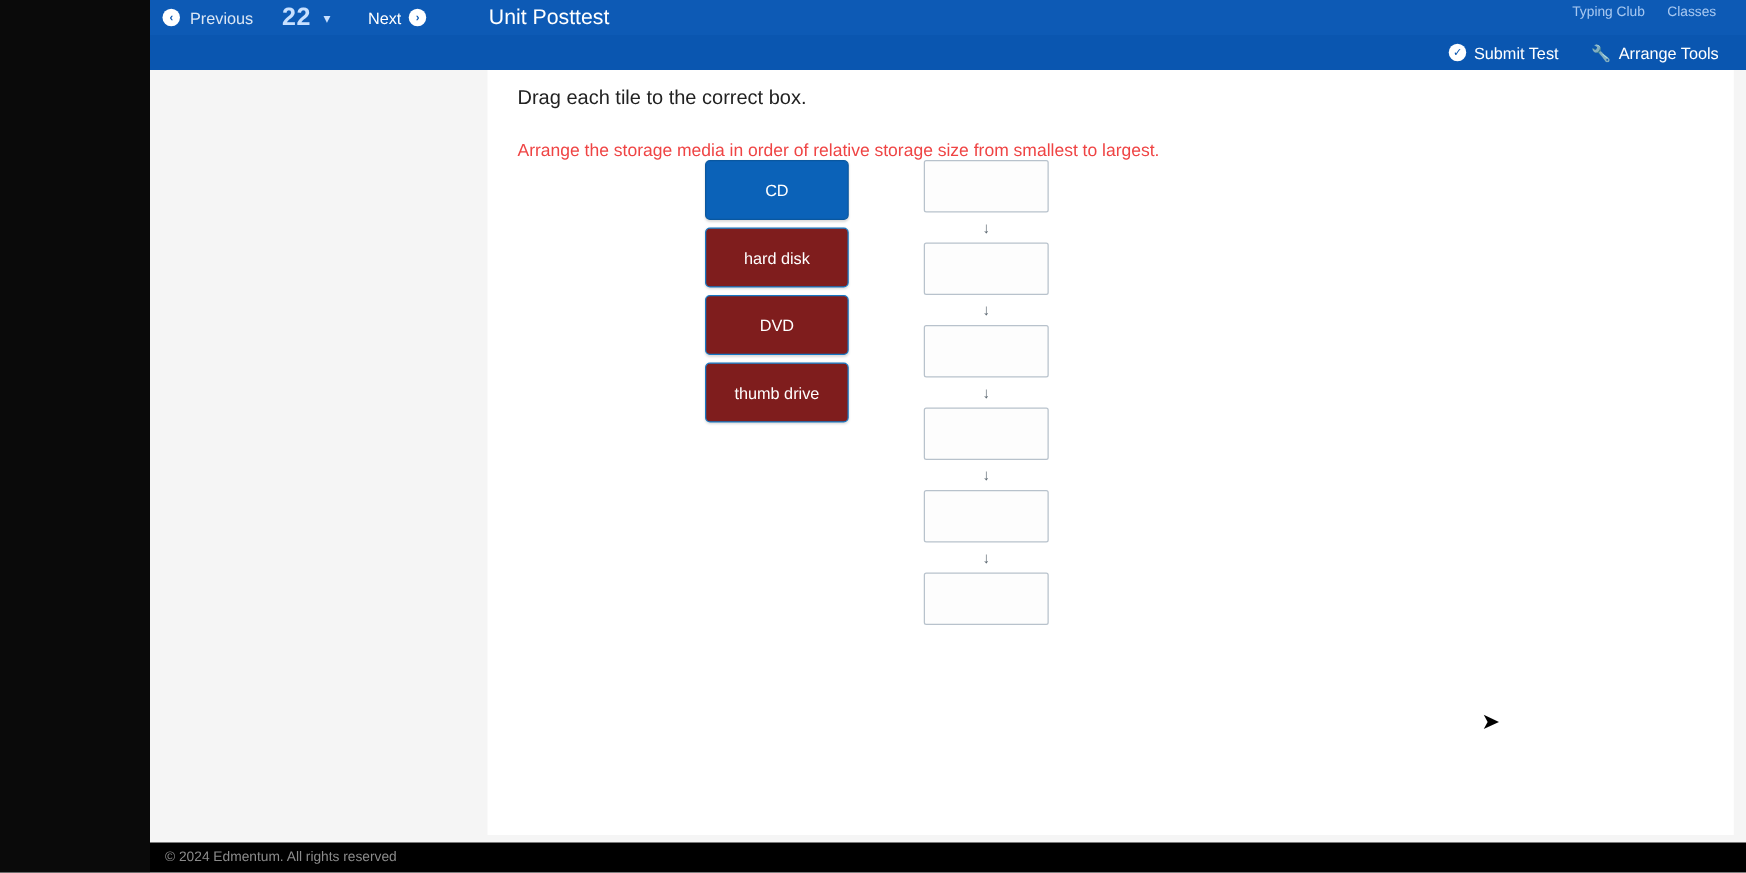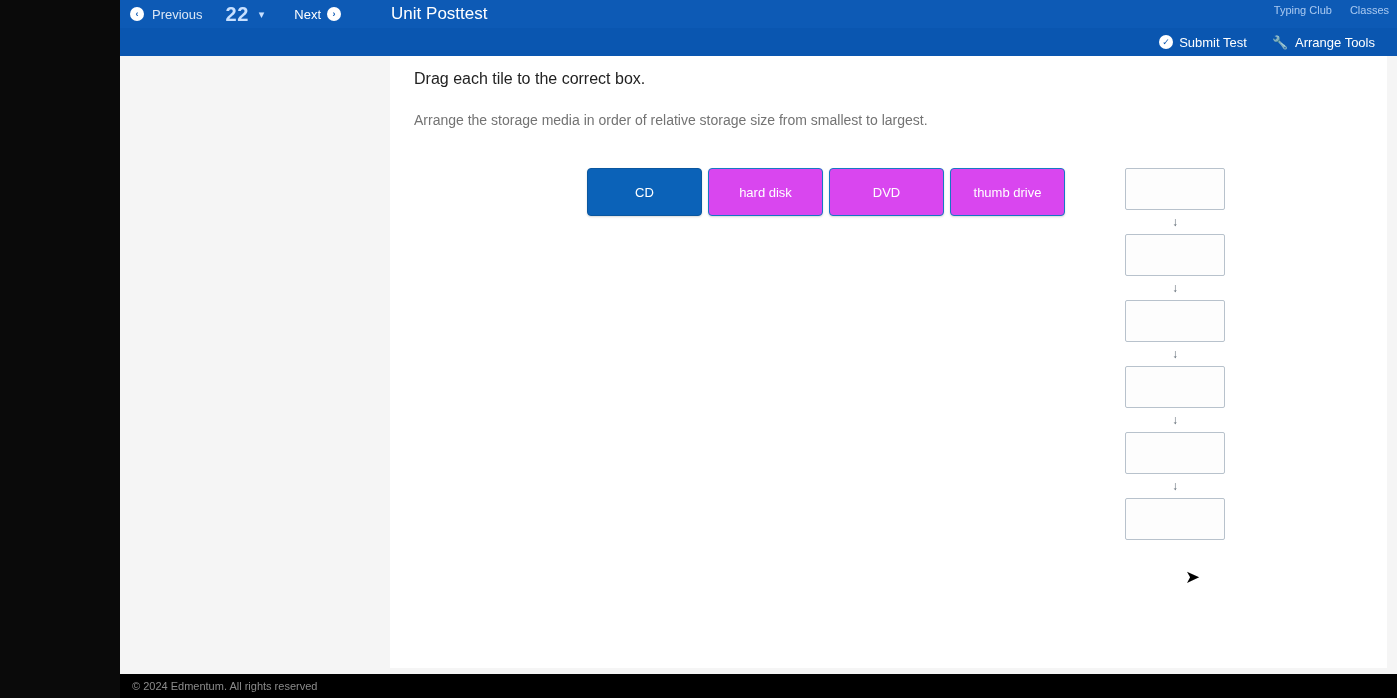--- a/index.html
+++ b/index.html
@@ -79,21 +79,21 @@
       font-size: 9px;
       font-weight: bold;
     }
     .title-text {
       margin-left: 40px;
       font-size: 17px;
       font-weight: 400;
     }
     .top-right-group {
       position: absolute;
-      right: 8px;
+      right: 24px;
       top: 4px;
       display: flex;
       gap: 18px;
       font-size: 11px;
       color: #cde3ff;
       opacity: 0.8;
       text-align: center;
     }
     .sub-bar {
       background: #0a56b0;
@@ -134,38 +134,37 @@
       background: #fff;
       padding: 14px 24px;
     }
     .instruction {
       font-size: 16px;
       color: #222;
       margin-bottom: 24px;
     }
     .question {
       font-size: 14px;
-      color: #737373;
-      margin-bottom: 40px;
+      color: #ef4444;
     }
     .activity-area {
       display: flex;
       gap: 60px;
       margin-left: 150px;
       align-items: flex-start;
     }
     .tiles-column {
       display: flex;
+      flex-direction: column;
       gap: 6px;
-      margin-left: 23px;
     }
     .tile {
       width: 115px;
       height: 48px;
-      background: #d946ef;
+      background: #7f1d1d;
       color: #fff;
       display: flex;
       align-items: center;
       justify-content: center;
       font-size: 13px;
       border-radius: 4px;
       border: 1px solid #1678c4;
       cursor: grab;
       text-align: center;
       box-shadow: 0 1px 2px rgba(0,0,0,0.15);

